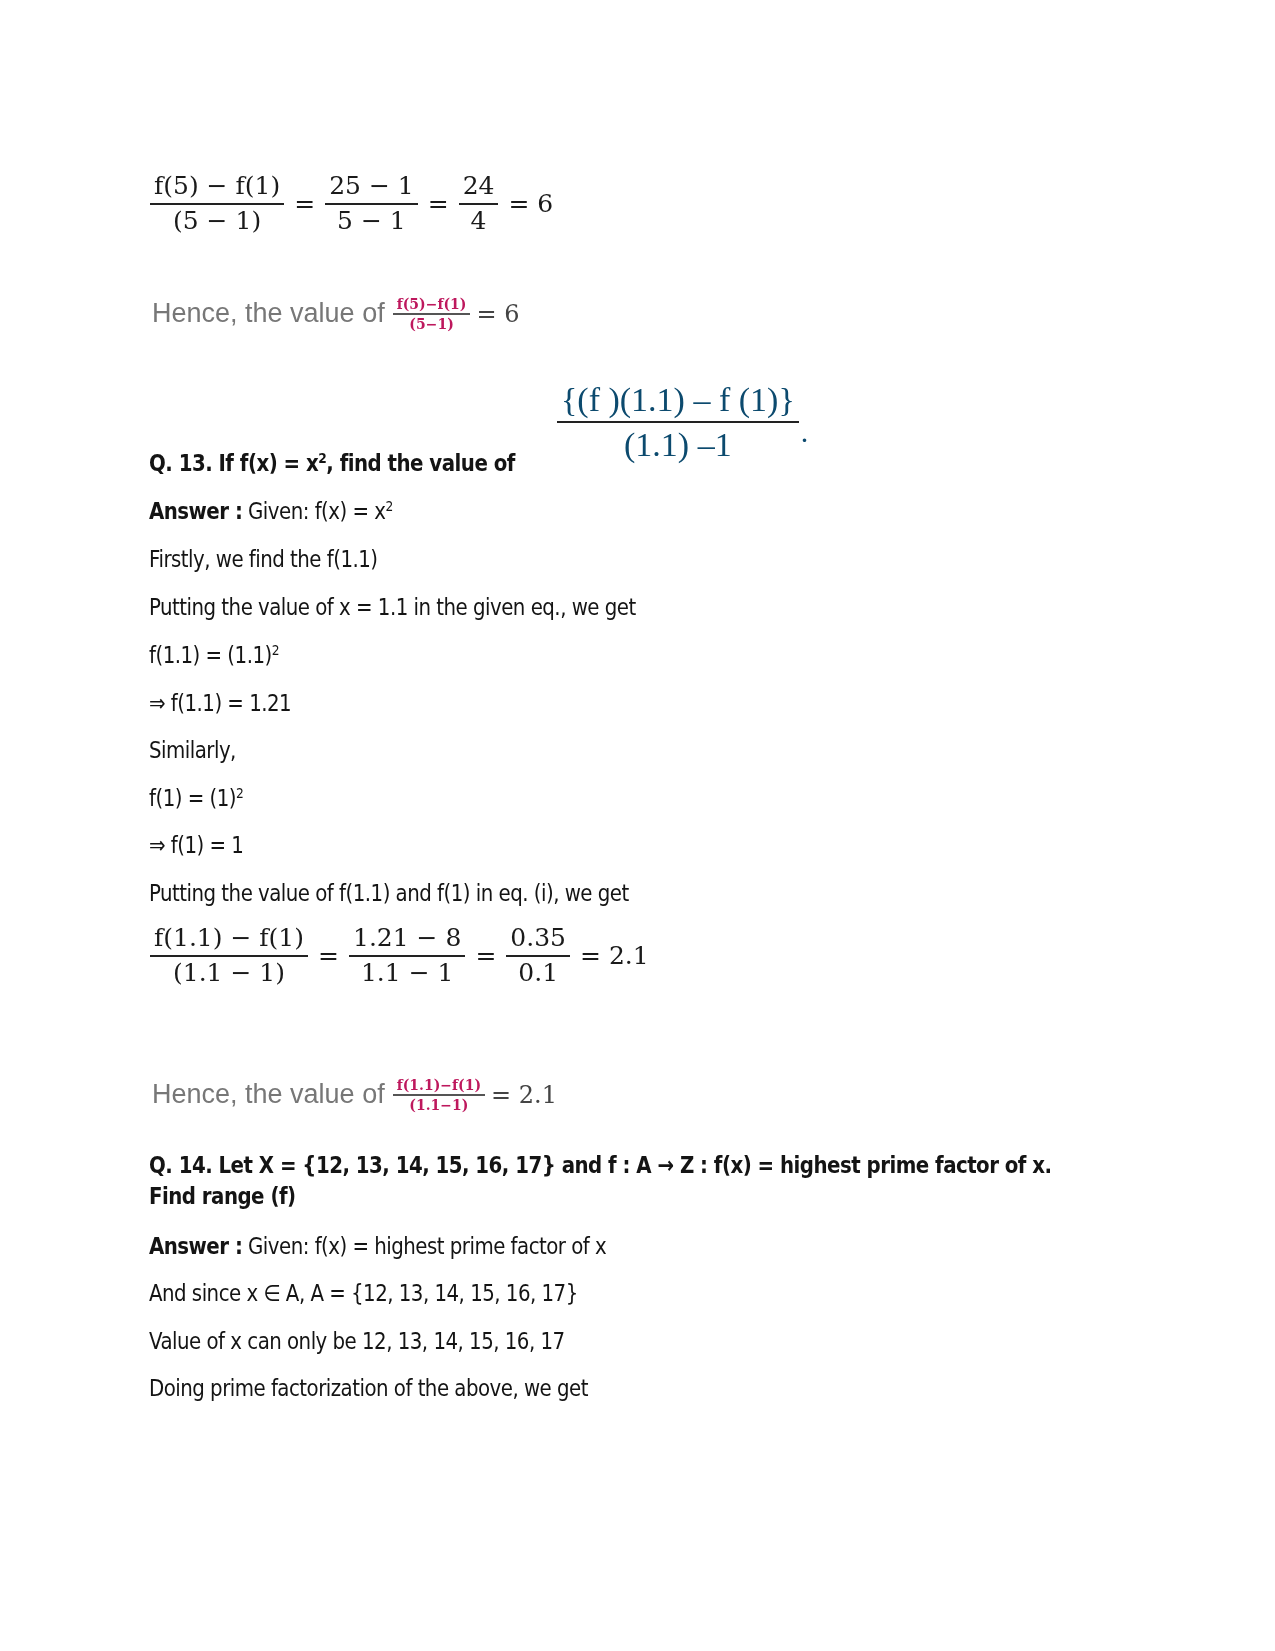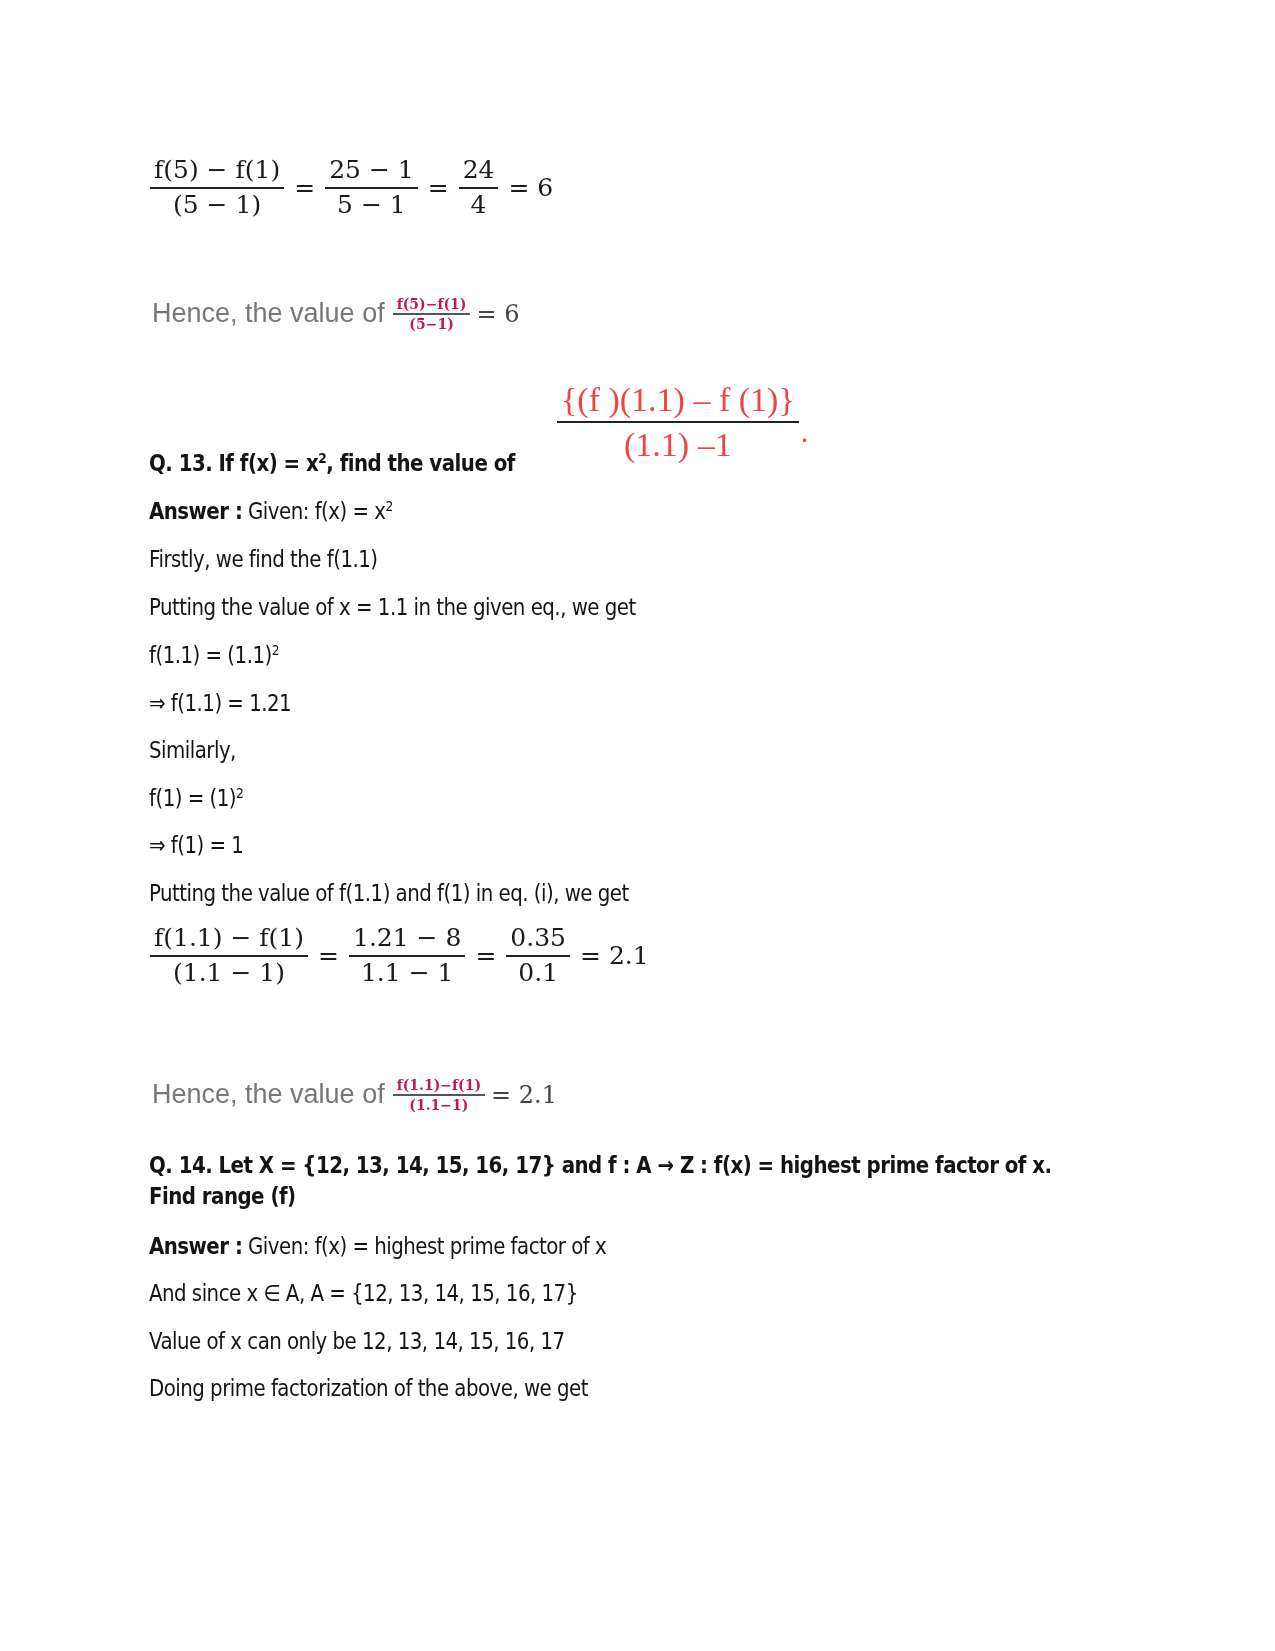--- a/index.html
+++ b/index.html
@@ -16,27 +16,27 @@
   .frac .num, .frac .den { padding: 0 4px; white-space: nowrap; line-height: 1.15; }
   .frac .bar { align-self: stretch; height: 2px; background: #222; margin: 2px 0; }
   .op { margin: 0 6px; white-space: nowrap; }
 
   .eq-big { font-size: 25px; }
   .hence { font-family: "Liberation Sans", sans-serif; font-size: 27px; color: #777; display: flex; align-items: center; white-space: nowrap; }
   .hence .frac { font-family: "DejaVu Serif", serif; font-size: 14px; color: #be185d; font-weight: bold; margin: 0 6px 0 8px; }
   .hence .frac .bar { height: 1.5px; background: #555; margin: 1px 0; }
   .hence .res { font-family: "DejaVu Serif", serif; font-size: 24px; color: #444; }
 
-  .qfrac { font-family: "Liberation Serif", serif; font-size: 34px; color: #ef4444; }
+  .qfrac { font-family: "Liberation Serif", serif; font-size: 34px; color: #0c4a6e; }
   .qfrac .bar { height: 2px; background: #222; }
 </style>
 </head>
 <body>
 
-<div class="abs eq eq-big" style="left:146px; top:156px;">
+<div class="abs eq eq-big" style="left:146px; top:172px;">
   <span class="frac">
     <span class="num">f(5) − f(1)</span>
     <span class="bar"></span>
     <span class="den">(5 − 1)</span>
   </span>
   <span class="op">=</span>
   <span class="frac">
     <span class="num">25 − 1</span>
     <span class="bar"></span>
     <span class="den">5 − 1</span>

